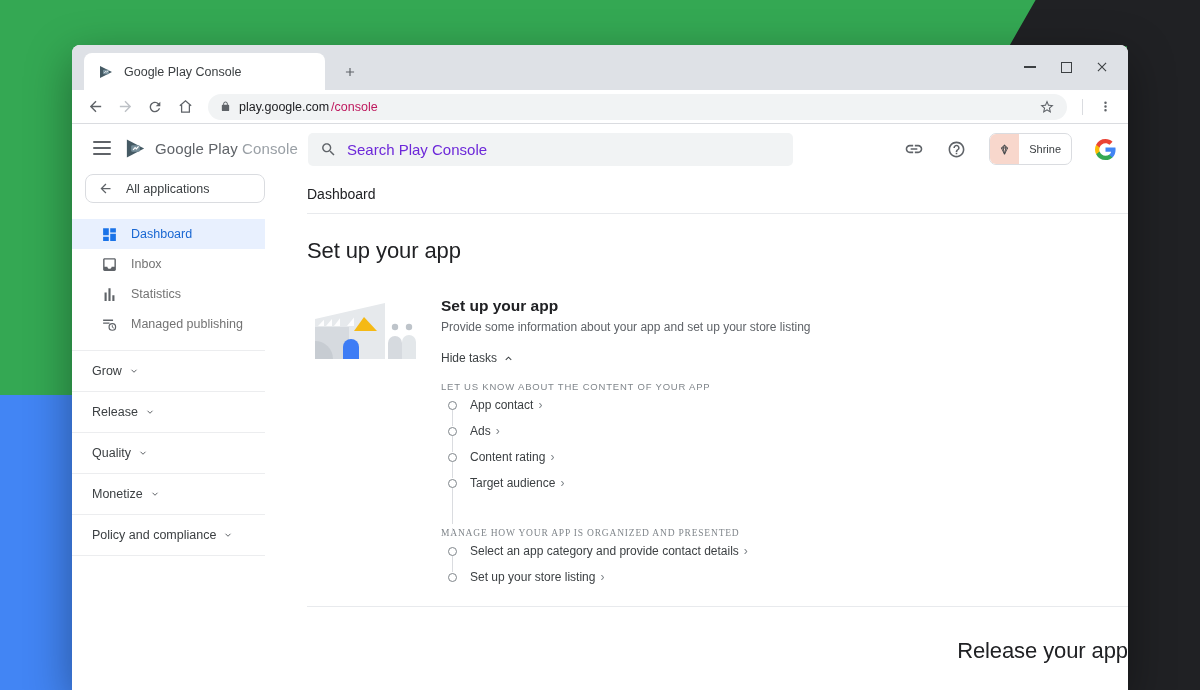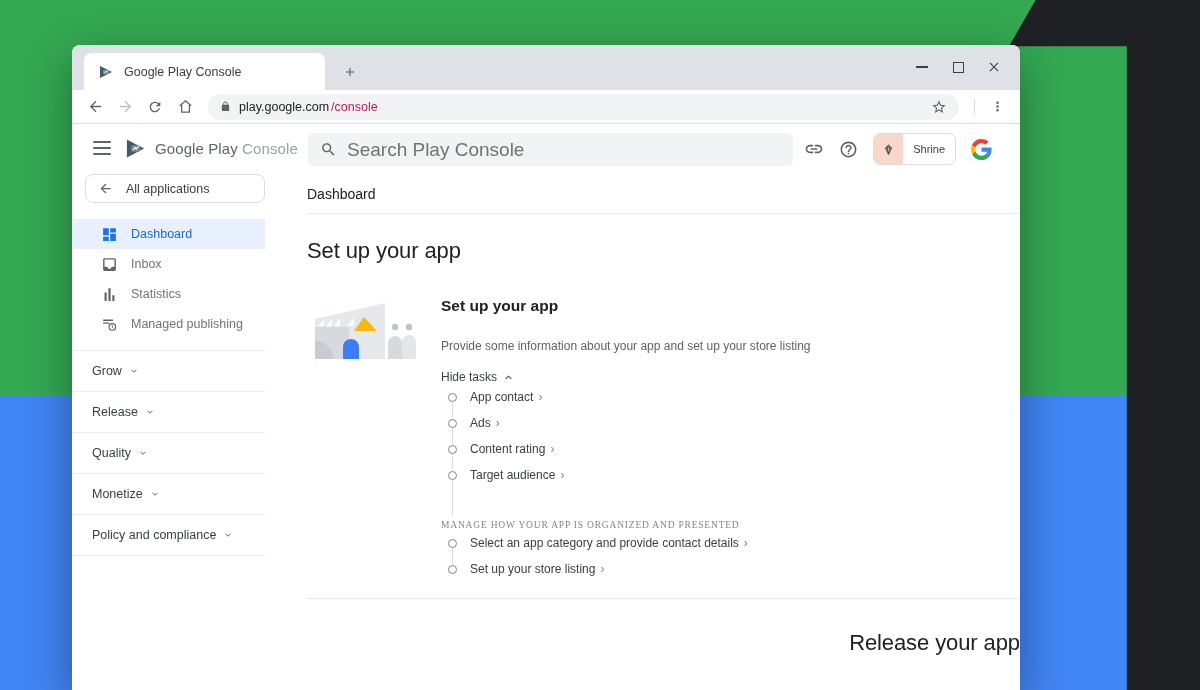--- a/index.html
+++ b/index.html
@@ -3,21 +3,21 @@
 <meta charset="utf-8">
 <style>
   html,body{margin:0;padding:0;background:#202124;}
   .stage{position:relative;width:1200px;height:690px;overflow:hidden;background:#34A853;
          font-family:"Liberation Sans",sans-serif;-webkit-font-smoothing:antialiased;}
   .bg-blue{position:absolute;left:0;top:395px;right:0;bottom:0;background:#4285F4;}
   .bg-dark{position:absolute;inset:0;background:#202124;
            clip-path:polygon(86.3% 0,100% 0,100% 100%,93.9% 100%,93.9% 6.7%,84.1% 6.7%);}
 
   
-  .window{position:absolute;left:72px;top:45px;width:948px;height:645px;background:#fff;
+  .window{position:absolute;left:72px;top:45px;width:1056px;height:645px;background:#fff;
           border-radius:8px 8px 0 0;overflow:hidden;box-shadow:0 14px 46px rgba(0,0,0,.38);}
   .tabstrip{position:relative;height:45px;background:#DEE1E6;}
   .tab{position:absolute;left:12px;bottom:0;width:241px;height:37px;background:#fff;
        border-radius:8px 8px 0 0;display:flex;align-items:center;gap:10px;padding:0 14px;box-sizing:border-box;}
   .tab-title{font-size:12.5px;color:#3C4043;white-space:nowrap;}
   .newtab{position:absolute;left:264px;bottom:5px;width:27px;height:27px;display:flex;align-items:center;justify-content:center;border-radius:50%;}
   .win-controls{position:absolute;right:18px;top:12px;display:flex;gap:20px;align-items:center;height:20px;}
   .wc{width:16px;height:16px;display:flex;align-items:center;justify-content:center;}
   .wc-min{width:12px;height:2px;background:#3C4043;}
   .wc-max{width:11px;height:11px;border:1.6px solid #3C4043;box-sizing:border-box;}
@@ -34,22 +34,22 @@
   
   .app{height:611px;display:flex;flex-direction:column;background:#fff;}
   .app-header{position:relative;height:50px;flex:none;}
   .hamburger{position:absolute;left:21px;top:17px;width:18px;height:14px;display:flex;flex-direction:column;justify-content:space-between;}
   .hamburger i{display:block;height:2px;background:#5F6368;border-radius:1px;}
   .brand{position:absolute;left:52px;top:13px;display:flex;align-items:center;gap:8px;}
   .brand-text{font-size:15px;color:#5F6368;letter-spacing:.1px;}
   .brand-text .muted{color:#9AA0A6;}
   .searchbar{position:absolute;left:236px;top:9px;width:485px;height:33px;background:#F1F3F4;border-radius:5px;
              display:flex;align-items:center;gap:10px;padding:0 12px;box-sizing:border-box;}
-  .search-text{font-size:19px;color:#737373;}
-  .hdr-right{position:absolute;right:28px;top:10px;height:30px;display:flex;align-items:center;gap:15px;}
+  .search-text{font-size:15px;color:#6d28d9;}
+  .hdr-right{position:absolute;right:12px;top:10px;height:30px;display:flex;align-items:center;gap:23px;}
   .chip{height:30px;display:flex;align-items:center;background:#fff;border:1px solid #DADCE0;border-radius:7px;overflow:hidden;}
   .chip-ic{width:29px;height:30px;background:#F8D7CC;display:flex;align-items:center;justify-content:center;}
   .chip-label{font-size:11px;color:#3C4043;padding:0 10px;}
 
   .app-body{flex:1;display:flex;min-height:0;}
   .sidebar{width:193px;flex:none;padding-top:0;}
   .apps-btn{margin:0 0 16px 13px;width:180px;height:29px;border:1px solid #DADCE0;border-radius:8px;
             display:flex;align-items:center;gap:13px;padding:0 12px;box-sizing:border-box;background:#fff;}
   .apps-label{font-size:12.5px;color:#3C4043;}
   .side-item{height:30px;display:flex;align-items:center;gap:13px;padding-left:28px;font-size:12.5px;color:#737373;cursor:default;}
@@ -63,21 +63,21 @@
   .content{flex:1;min-width:0;padding:12px 0 0 42px;color:#202124;}
   .page-title{font-size:14px;height:20px;color:#202124;}
   .hr{height:1px;background:#E8EAED;}
   .hr1{margin-top:7px;}
   .h2{font-size:22px;letter-spacing:-.1px;color:#202124;}
   .h-setup{margin-top:24px;}
   .card{display:flex;margin-top:33px;}
   .ill{width:113px;height:62px;flex:none;}
   .card-body{margin-left:21px;flex:1;min-width:0;}
   .card-title{font-size:15.5px;font-weight:700;color:#202124;}
-  .card-sub{margin-top:24px;font-size:12px;color:#5F6368;}
+  .card-sub{margin-top:5px;font-size:12px;color:#5F6368;}
   .toggle{margin-top:17px;display:flex;align-items:center;gap:6px;font-size:12px;color:#3C4043;}
   .group-label{margin-top:16px;font-size:9.5px;letter-spacing:.8px;color:#80868B;}
   .group:not(:first-child) .group-label{margin-top:32px;font-family:Liberation Serif, serif;}
   .group:not(:first-child) .task-row:first-of-type{margin-top:4px;}
   .task-row{position:relative;height:26px;display:flex;align-items:center;padding-left:29px;font-size:12px;color:#3C4043;}
   .task-dot{position:absolute;left:7px;top:50%;margin-top:-4.5px;width:9px;height:9px;border:1px solid #80868B;
             border-radius:50%;box-sizing:border-box;background:#fff;z-index:1;}
   .connector{position:absolute;left:11px;top:18px;width:1px;height:16px;background:#DADCE0;}
   .task-row.tall .connector{height:36px;}
   .pre-connector{position:absolute;left:11px;top:-10px;width:1px;height:8px;background:#DADCE0;}
@@ -326,20 +326,21 @@
               <div class="card-title">Set up your app</div>
               <div class="card-sub">Provide some information about your app and set up your store listing</div>
               <div class="toggle">
                 <span>Hide tasks</span>
                 <svg width="11" height="11" viewBox="0 0 24 24" fill="none" stroke="#3C4043" stroke-width="2.2">
                     <path d="M6 15l6-6 6 6"></path>
                   </svg>
               </div>
               <div>
                   <div class="group">
+                    <div class="group-label">LET US KNOW ABOUT THE CONTENT OF YOUR APP</div>
                     <div class="task-row">
                       <span class="task-dot"></span>
                       <span class="connector"></span>
                       <span>App contact</span>
                       <span class="task-chev">›</span>
                     </div>
                     <div class="task-row">
                       <span class="task-dot"></span>
                       <span class="connector"></span>
                       <span>Ads</span>

